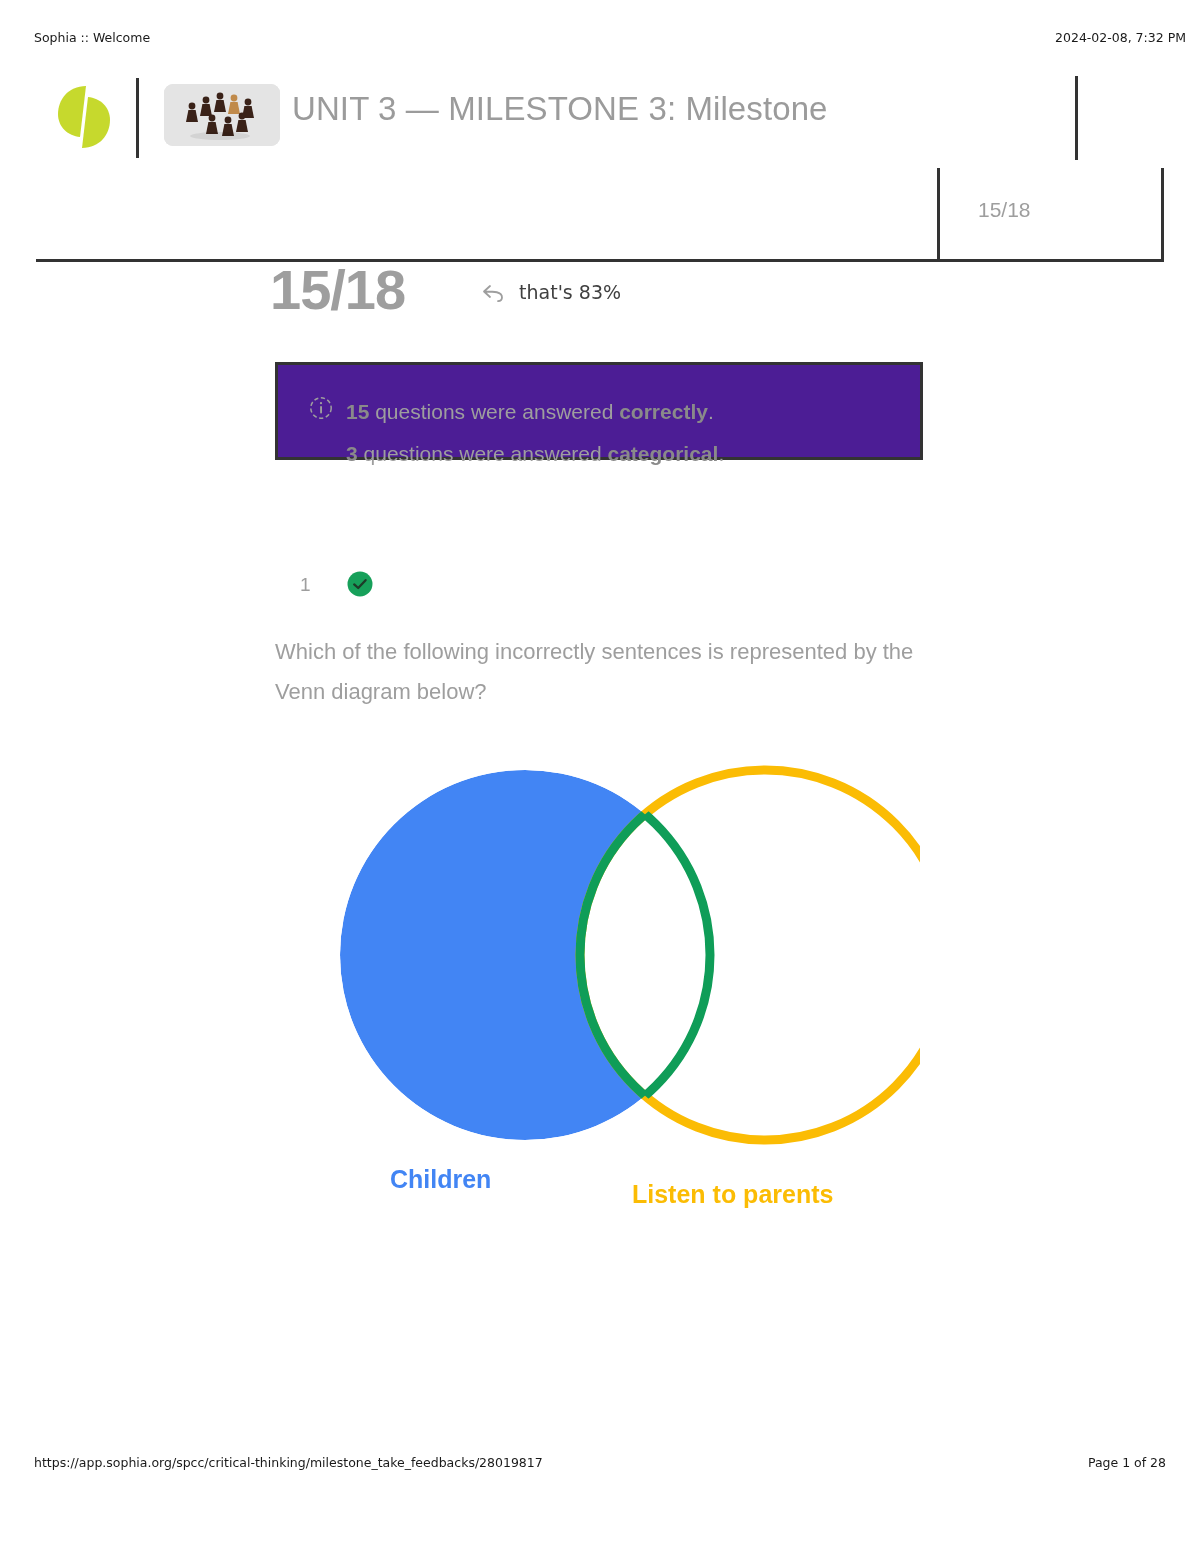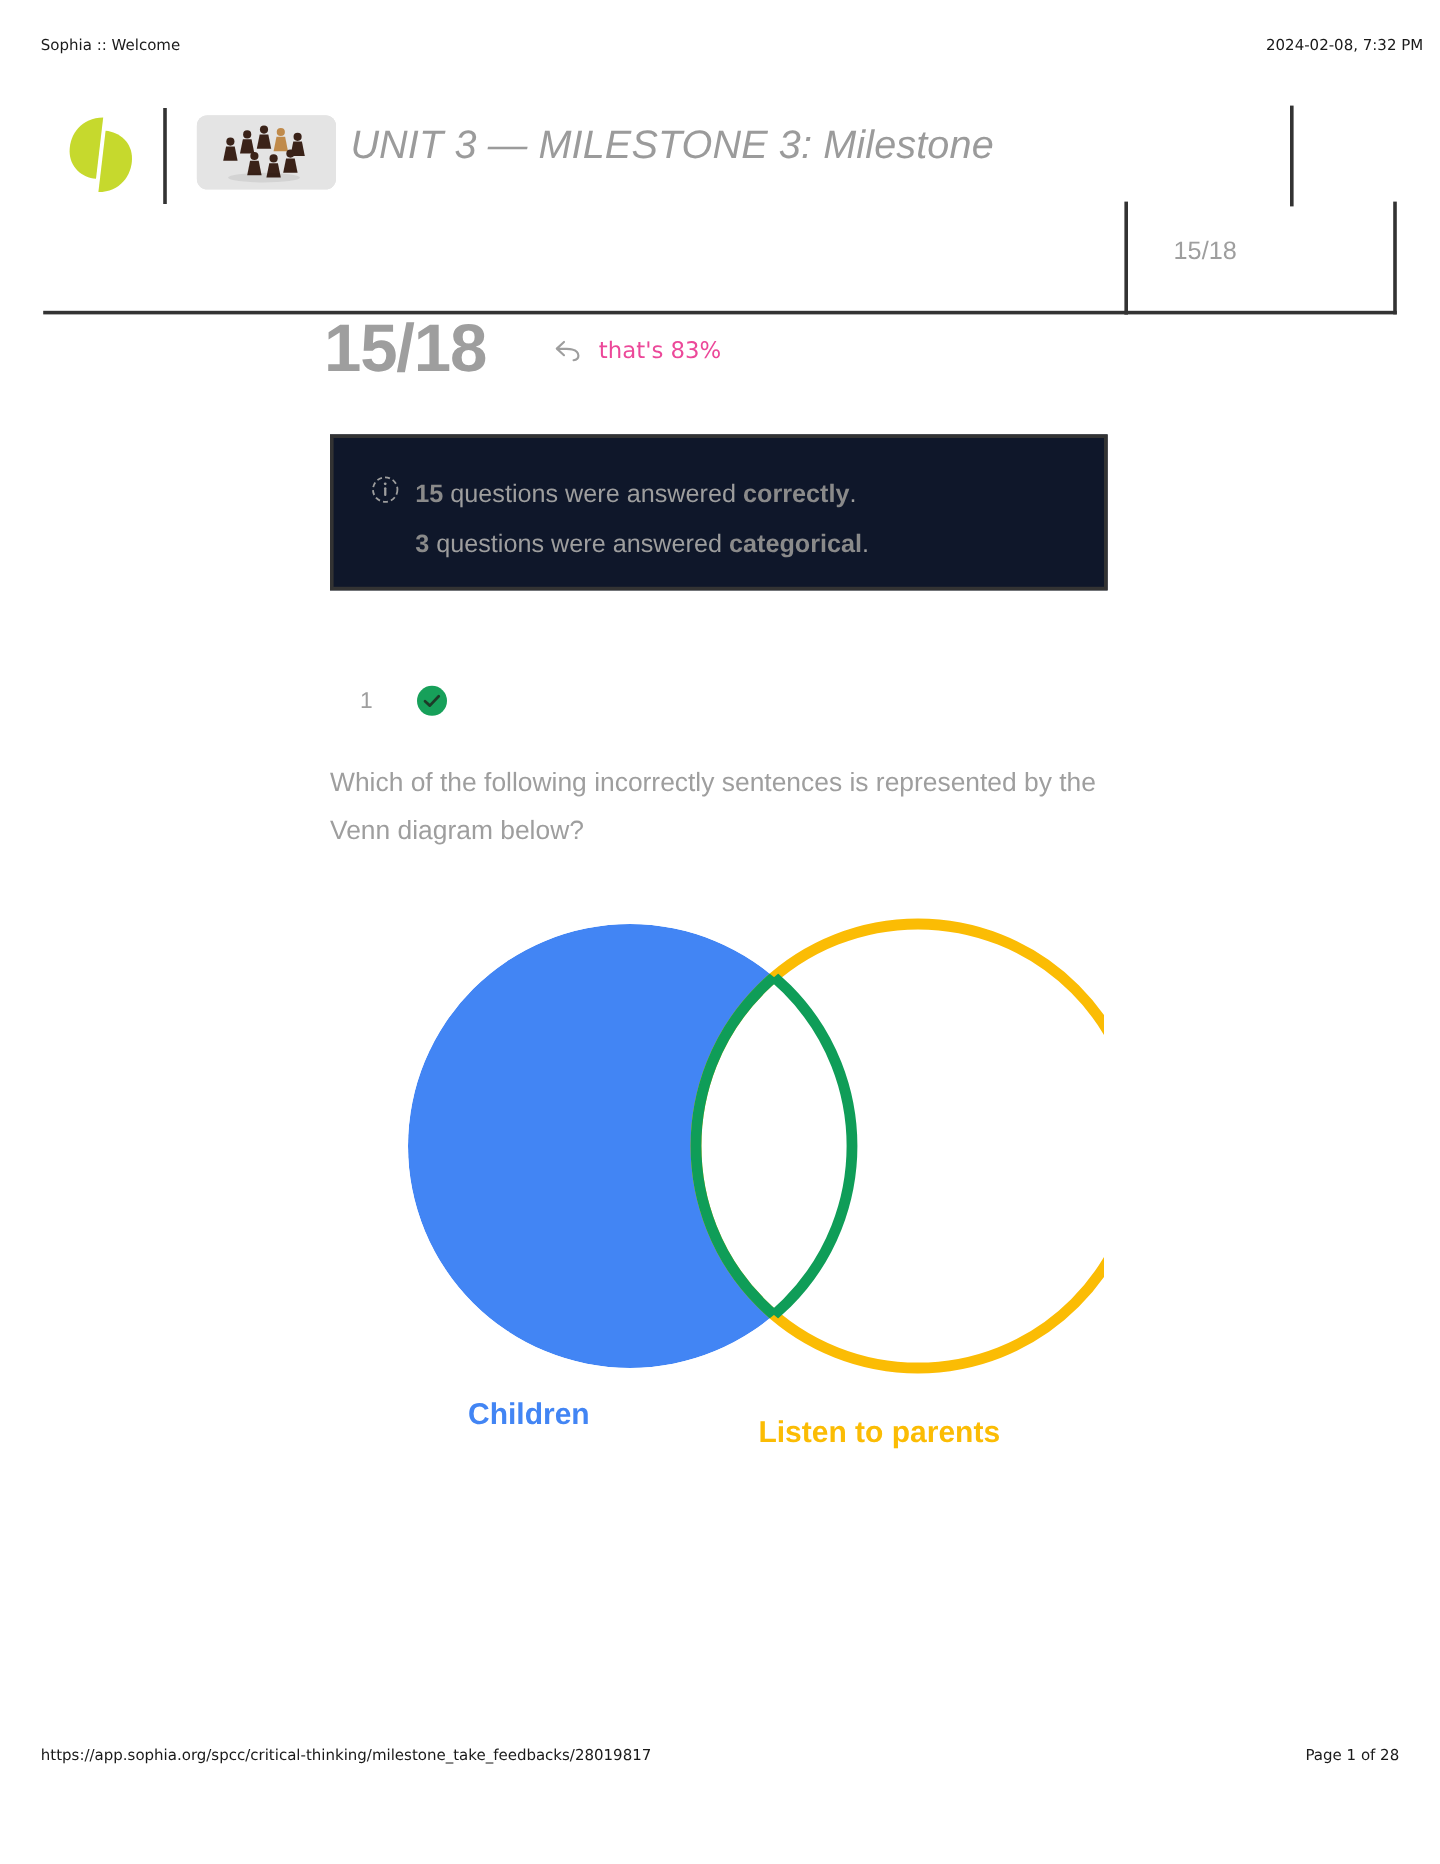--- a/index.html
+++ b/index.html
@@ -61,25 +61,24 @@
   .print-footer .pf-right {
     position: absolute;
     right: 34px;
     top: 0;
     white-space: nowrap;
   }
 
   
   .brandbar {
     position: absolute;
-    top: 88px;
+    top: 76px;
     left: 48px;
     width: 1130px;
     height: 84px;
-    font-style: italic;
   }
   .logo-mark {
     position: absolute;
     left: 8px;
     top: 8px;
     width: 56px;
     height: 66px;
   }
   .logo-mark svg { display: block; }
 
@@ -170,24 +169,24 @@
     top: 0;
     font-size: 56px;
     font-weight: bold;
     color: #9e9e9e;
     letter-spacing: -1px;
     line-height: 56px;
     white-space: nowrap;
   }
   .pct-note {
     position: absolute;
-    left: 192px;
+    left: 212px;
     top: 19px;
     font-size: 19px;
-    color: #ec4899;
+    color: #404040;
     white-space: nowrap;
     font-family: "DejaVu Sans", sans-serif;
   }
   .pct-arrow {
     display: inline-block;
     vertical-align: -4px;
     margin-right: 7px;
   }
 
   .retake-btn {
@@ -206,24 +205,24 @@
     text-align: center;
     white-space: nowrap;
   }
 
   
   .info-box {
     position: absolute;
     left: 275px;
     top: 362px;
     width: 648px;
-    height: 130px;
+    height: 98px;
     border: 3px solid #333333;
     box-sizing: border-box;
-    background: #0f172a;
+    background: #4c1d95;
   }
   .info-icon {
     position: absolute;
     left: 31px;
     top: 31px;
     width: 24px;
     height: 24px;
   }
   .info-lines {
     position: absolute;

